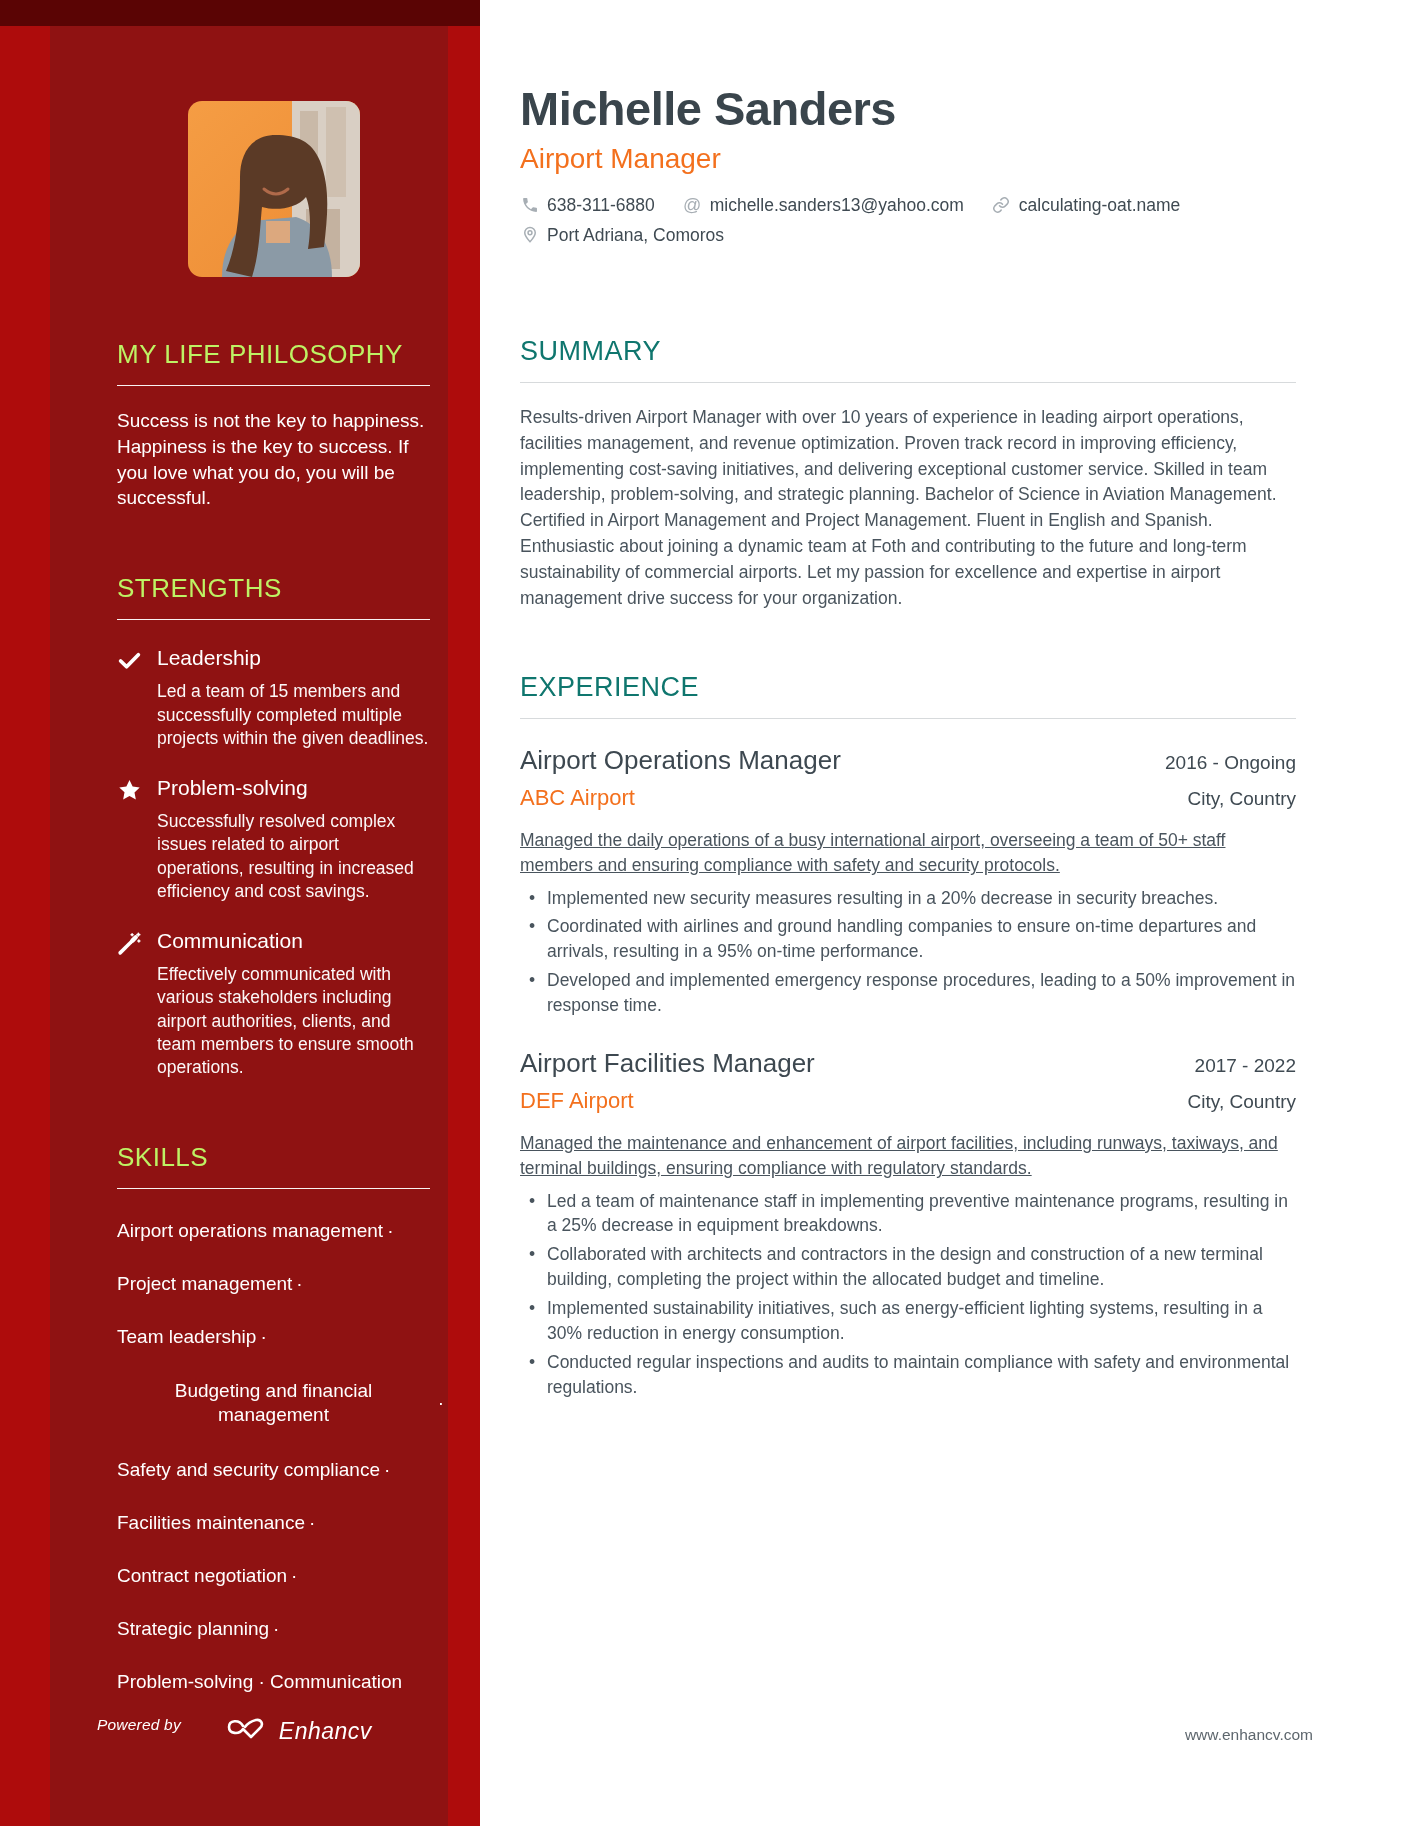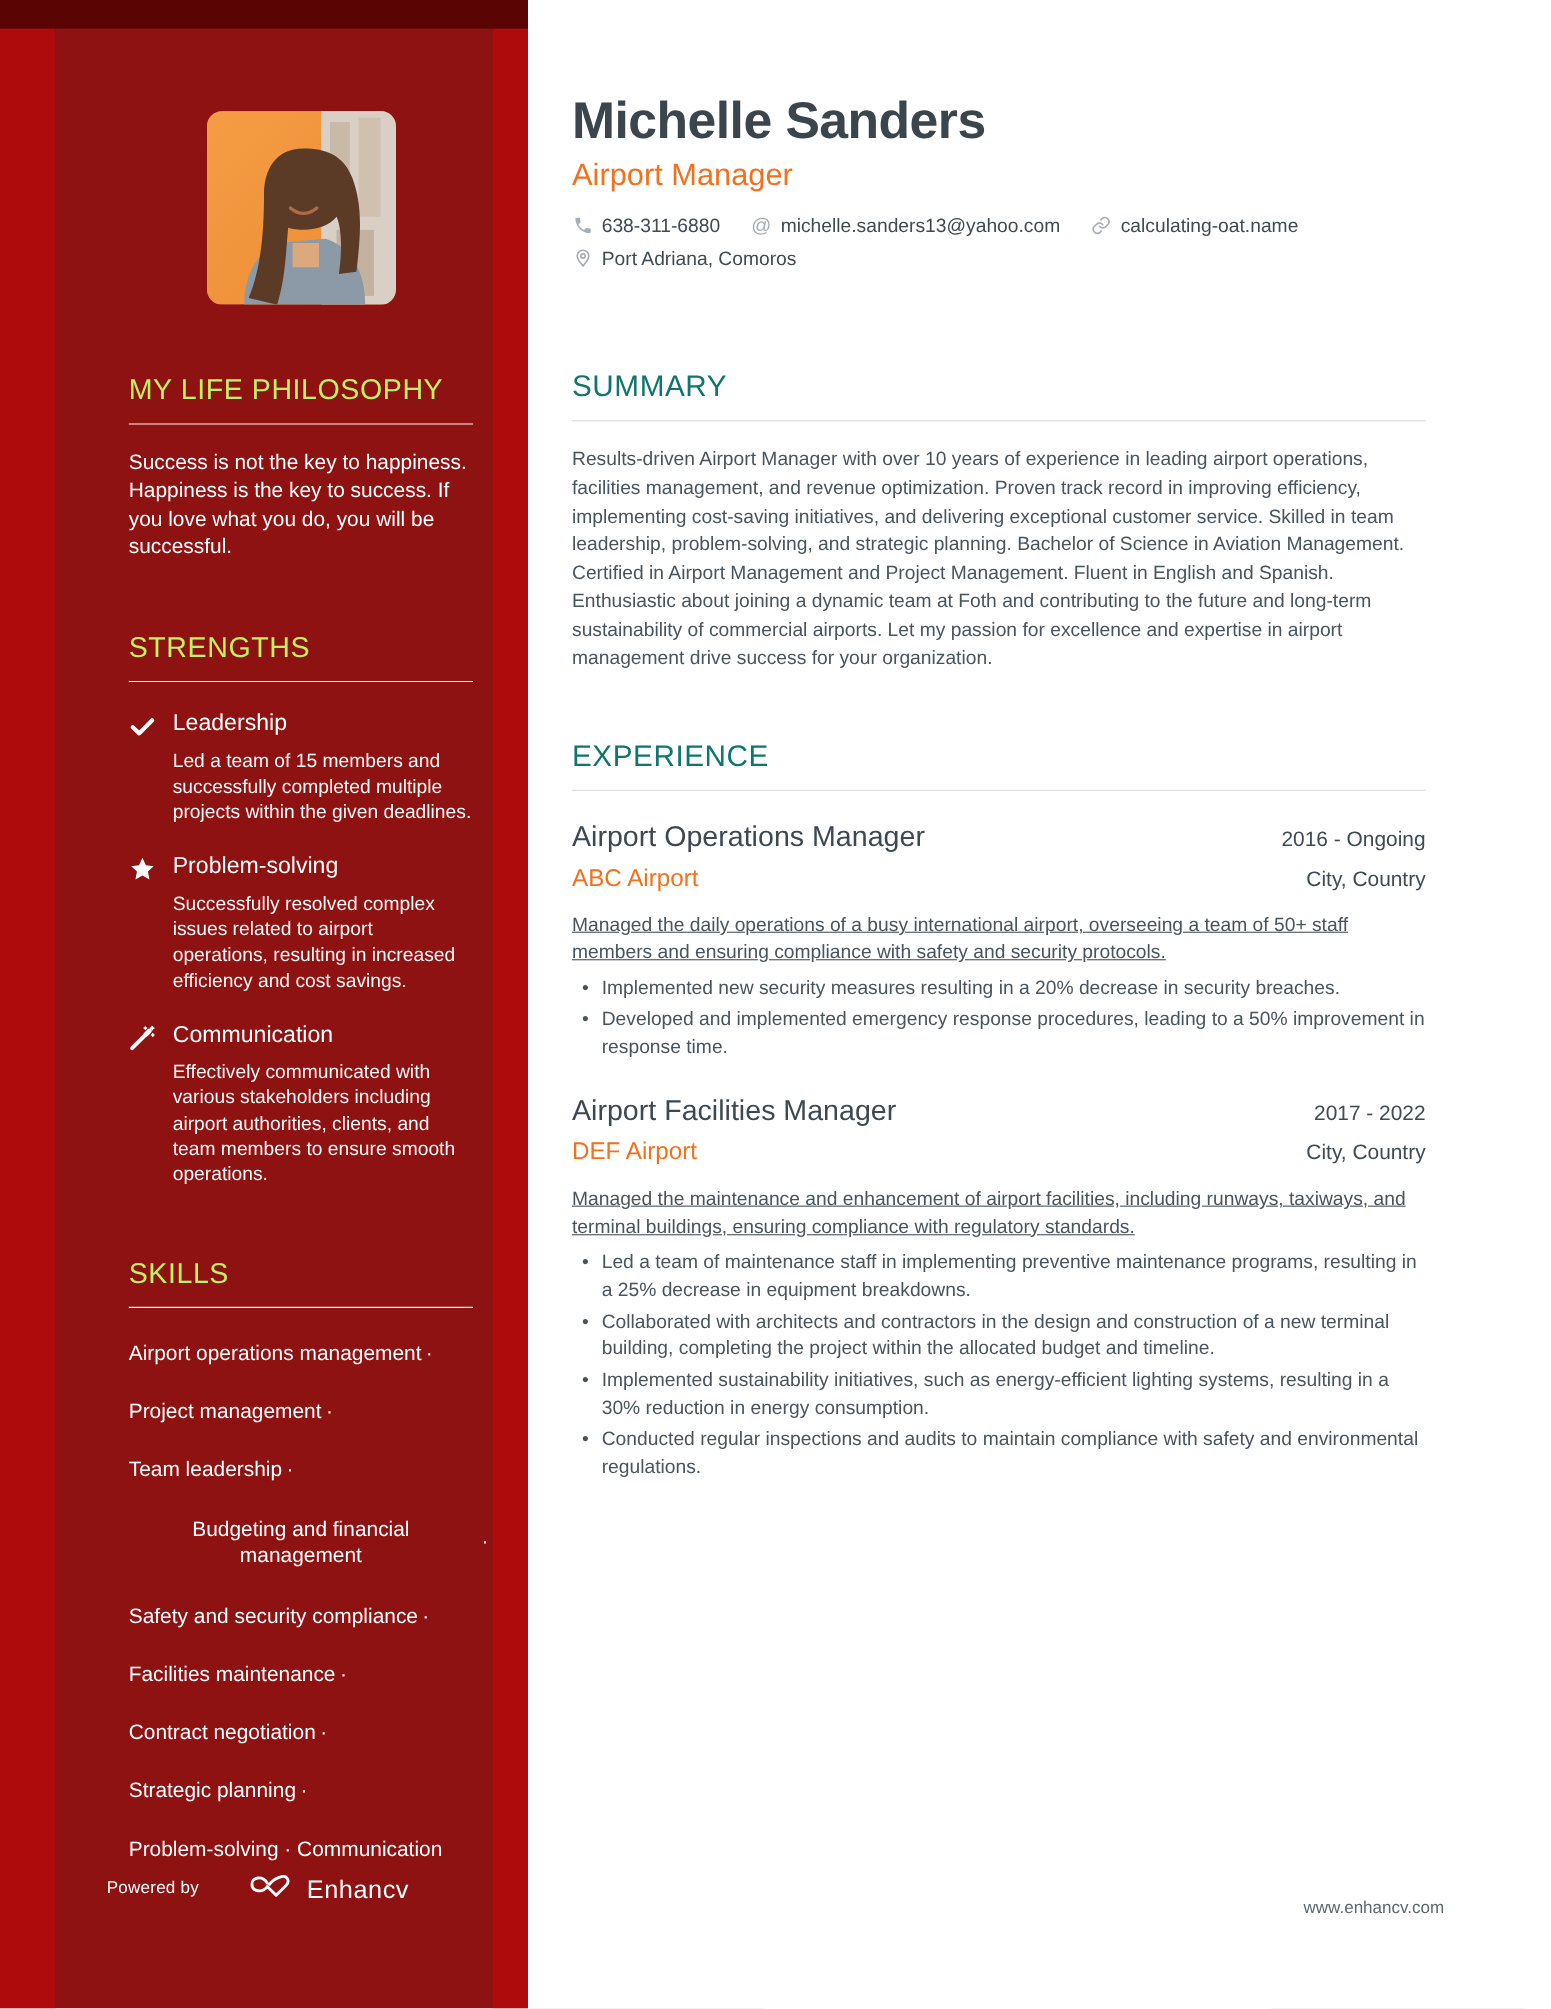--- a/index.html
+++ b/index.html
@@ -55,22 +55,22 @@
     margin-top:10px; font-size:17.5px; line-height:1.33; color:rgba(255,255,255,.97);
   }
   .skills-list { margin-top:8px; }
   .skill-line { margin-top:31px; font-size:19px; color:#fff; position:relative; }
   .skill-line.center { text-align:center; padding:0 24px; line-height:1.3; }
   .skill-line.center .skill-dot {
     position:absolute; right:-14px; top:50%; transform:translateY(-50%);
   }
   .skill-dot { padding-left:4px; }
   .sidebar-footer {
-    position:absolute; left:0; bottom:94px; width:100%; z-index:2;
-    display:flex; align-items:center; padding-left:97px;
+    position:absolute; left:0; bottom:80px; width:100%; z-index:2;
+    display:flex; align-items:flex-start; padding-left:97px;font-style:italic;
   }
   .powered-by { font-size:15.5px; color:#ffffff; letter-spacing:.2px; }
   .brand { display:flex; align-items:center; margin-left:42px; cursor:pointer; }
   .brand svg { width:46px; height:30px; display:block; }
   .brand-word { font-size:23px; color:#fff; margin-left:10px; letter-spacing:.5px; }
   
   .main {
     position:relative; flex:1; padding:84px 114px 0 40px; color:#49545d;
   }
   .name {
@@ -279,20 +279,21 @@
           <h3 class="job-title">Airport Operations Manager</h3>
           <span class="job-dates">2016 - Ongoing</span>
         </div>
         <div class="job-sub">
           <span class="job-company">ABC Airport</span>
           <span class="job-location">City, Country</span>
         </div>
         <p class="job-desc">Managed the daily operations of a busy international airport, overseeing a team of 50+ staff members and ensuring compliance with safety and security protocols.</p>
         <ul class="job-bullets">
           <li>Implemented new security measures resulting in a 20% decrease in security breaches.</li>
+          <li>Coordinated with airlines and ground handling companies to ensure on-time departures and arrivals, resulting in a 95% on-time performance.</li>
           <li>Developed and implemented emergency response procedures, leading to a 50% improvement in response time.</li>
         </ul>
       </article>
 
       <article class="job">
         <div class="job-head">
           <h3 class="job-title">Airport Facilities Manager</h3>
           <span class="job-dates">2017 - 2022</span>
         </div>
         <div class="job-sub">

